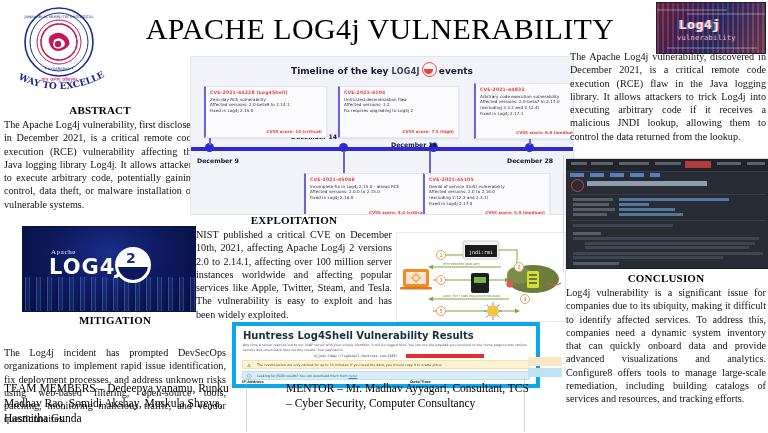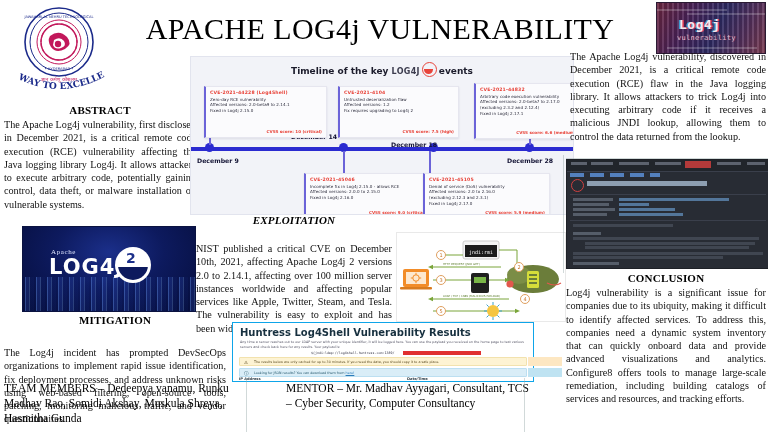--- a/index.html
+++ b/index.html
@@ -165,32 +165,32 @@
     font-family:"DejaVu Sans", sans-serif;font-size:4.1px;color:#2a2a3a;
     line-height:1.42;letter-spacing:.05px;
   }
   .tl-score{
     position:absolute;right:4px;bottom:3px;
     font-family:"DejaVu Sans", sans-serif;font-size:4.1px;color:#e8443a;font-weight:bold;
   }
 
   
   .exploitation{position:absolute;left:196px;top:214px;width:196px;}
-  .exploitation .sec-head{margin-bottom:16px;font-style:italic;}
+  .exploitation .sec-head{margin-bottom:2px;}
 
   
   .diagram{
     position:absolute;left:396px;top:232px;width:168px;height:88px;
     background:#ffffff;border:1px solid #e9e9e9;overflow:hidden;
   }
 
   
   .huntress{
     position:absolute;left:232px;top:322px;width:300px;height:58px;
-    background:#ffffff;border:1px solid #0ea5e9;overflow:hidden;
+    background:#ffffff;border:4px solid #0ea5e9;overflow:hidden;
   }
   .h-title{
     position:absolute;left:7px;top:4px;
     font-family:"DejaVu Sans", sans-serif;font-weight:bold;font-size:10px;color:#17303f;
   }
   .h-para{
     position:absolute;left:7px;top:17px;width:286px;
     font-family:"DejaVu Sans", sans-serif;font-size:3.3px;color:#556; line-height:1.6;
   }
   .h-url{

